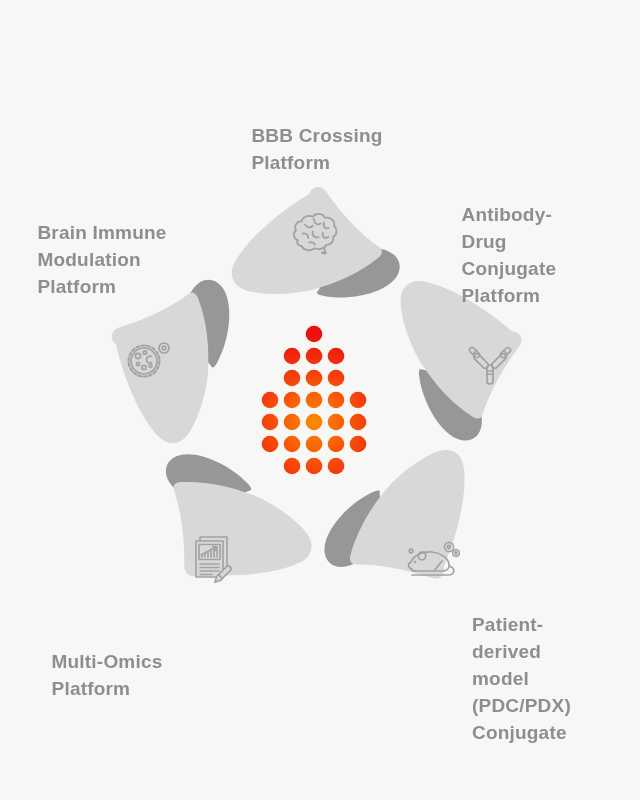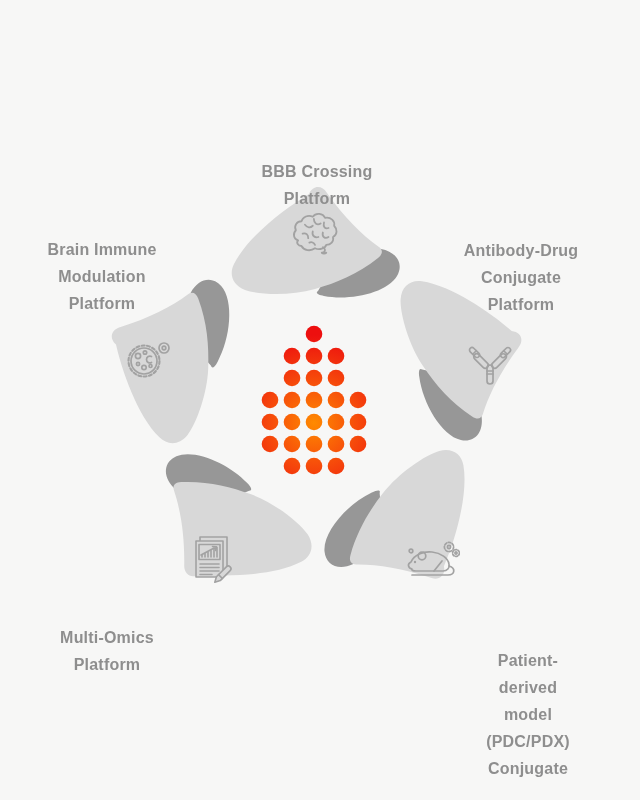--- a/index.html
+++ b/index.html
@@ -2,23 +2,23 @@
 <html style="--background: #f7f7f6; --petal: #d8d8d8; --petal-fold: #979797; --icon-stroke: #a2a2a2; --label-text: #8e8e8e; --dot-red: #ed0f0f; --dot-mid: #f7500a; --dot-orange: #ff8a00;"><head>
 <meta charset="utf-8">
 <style>
   html,body{margin:0;padding:0;}
   body{width:640px;height:800px;overflow:hidden;background:var(--background,#f7f7f6);
        font-family:"Liberation Sans", sans-serif;}
   .stage{position:relative;width:640px;height:800px;}
   .layer{position:absolute;left:0;top:0;}
   .petal-light{fill:var(--petal,#d8d8d8);}
   .petal-dark{fill:var(--petal-fold,#979797);}
-  .label{position:absolute;transform:translateX(-50%);text-align:center;
+  .label{position:absolute;transform:translateX(-50%);
          white-space:pre-line;color:var(--label-text,#8e8e8e);
-         font-size:16px;font-weight:bold;line-height:27px;letter-spacing:.2px;margin-top:36px;}
+         font-size:19px;font-weight:bold;line-height:27px;letter-spacing:.2px;}
   .icon{position:absolute;}
   .ic{fill:none;stroke:var(--icon-stroke,#a2a2a2);stroke-width:2;
       stroke-linecap:round;stroke-linejoin:round;}
   .ic-fill{fill:var(--icon-stroke,#a2a2a2);stroke:none;}
   .ic-occlude{fill:var(--petal,#d8d8d8);stroke:var(--icon-stroke,#a2a2a2);
       stroke-linecap:round;stroke-linejoin:round;}
 </style>
 </head>
 <body>
 
@@ -162,19 +162,19 @@
   </svg>
 
   <div class="label" style="left:317px;top:122px">BBB Crossing
 Platform</div>
   <div class="label" style="left:521px;top:201px">Antibody-Drug
 Conjugate
 Platform</div>
   <div class="label" style="left:528px;top:611px">Patient-derived
 model (PDC/PDX)
 Conjugate</div>
-  <div class="label" style="left:107px;top:588px">Multi-Omics
+  <div class="label" style="left:107px;top:648px">Multi-Omics
 Platform</div>
-  <div class="label" style="left:102px;top:200px">Brain Immune
+  <div class="label" style="left:102px;top:219px">Brain Immune
 Modulation
 Platform</div>
 
 </div>
 
 </body></html>

